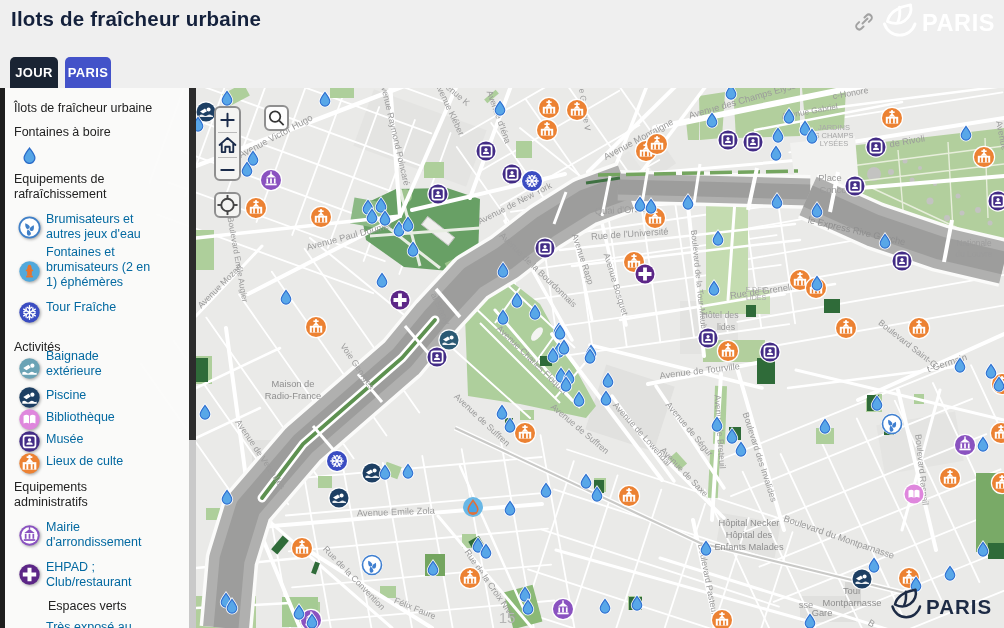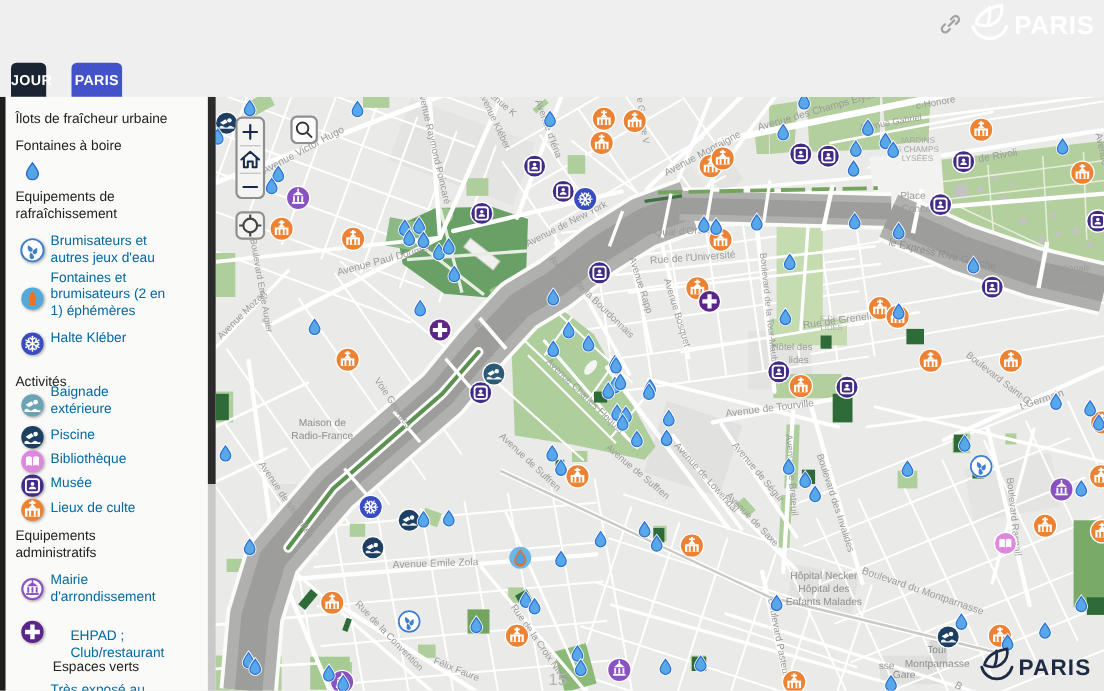--- a/index.html
+++ b/index.html
@@ -1,21 +1,21 @@
 <!DOCTYPE html>
 <html lang="fr"><head><meta charset="utf-8">
 <style>
   html,body { margin:0; padding:0; }
   body { width:1004px; height:628px; overflow:hidden; position:relative;
          font-family:"Liberation Sans", sans-serif; background:#efefef; }
   #header { position:absolute; left:0; top:0; width:1004px; height:88px; background:#efefef; z-index:30; }
   #title { position:absolute; left:11px; top:7px; font-size:20.5px; font-weight:bold; color:#14213c; letter-spacing:0.2px; }
   .tab { position:absolute; top:57px; height:31px; border-radius:5px 5px 0 0; color:#fff;
          font-size:13px; font-weight:bold; text-align:center; line-height:31px; letter-spacing:0.3px; }
-  #tabjour { left:10px; width:32px; background:#1a2433; }
+  #tabjour { left:10px; width:48px; background:#1a2433; }
   #tabnuit { left:65px; width:46px; background:#4352c9; }
   #maparea { position:absolute; left:0; top:88px; width:1004px; height:540px; overflow:hidden; }
   #sidebar { position:absolute; left:0px; top:88px; width:172px; height:540px; z-index:20; }
   #sidebg { position:absolute; left:5px; top:0; width:184px; height:540px; background:rgba(251,251,250,0.93); }
   #sideblack { position:absolute; left:0; top:0; width:5px; height:540px; background:#1e1e1e; }
   #scrolltrack { position:absolute; left:189px; top:0; width:7px; height:540px; background:#c9c9c9; }
   #scrollthumb { position:absolute; left:189px; top:0; width:7px; height:352px; background:#2c2c2c; }
   #legend { position:absolute; left:0; top:0; width:189px; color:#222; }
   .lg-h { position:absolute; left:14px; font-size:12.5px; color:#222; line-height:15px; }
   .lg-item { position:absolute; left:46px; font-size:12.5px; color:#0369a1; line-height:15px; }
@@ -1385,21 +1385,21 @@
               <line x1="3.3" y1="1.9" x2="3.6" y2="4.8"></line>
               <line x1="-3.3" y1="-1.9" x2="-3.6" y2="-4.8"></line>
               <line x1="6.1" y1="-3.5" x2="-6.1" y2="3.5"></line>
               <line x1="-3.3" y1="1.9" x2="-3.6" y2="4.8"></line>
               <line x1="3.3" y1="-1.9" x2="3.6" y2="-4.8"></line>
               <line x1="-3.3" y1="1.9" x2="-6.0" y2="0.7"></line>
               <line x1="3.3" y1="-1.9" x2="6.0" y2="-0.7"></line>
             </g>
           </g>
         </svg></div>
-    <div class="lg-item" style="top:212px;">Halte Kléber</div>
+    <div class="lg-item" style="top:212px;">Tour Fraîche</div>
     <div class="lg-h" style="top:252px;">Activités</div>
     <div class="lg-ic" style="top:269px;"><svg width="23" height="23" viewBox="-12 -12 24 24">
           <circle r="10.6" fill="#6ba3b5"></circle>
           <g>
             <g fill="#fff">
               <circle cx="3" cy="-3" r="2.2"></circle>
               <path d="M-6.5,-0.5 L-1,-4 L1.2,-1 L-3.2,1.8 Z"></path>
               <path d="M-7.5,4.2 Q-5.5,2.4 -3.5,4.2 Q-1.5,6 0.5,4.2 Q2.5,2.4 4.5,4.2 Q6,5.4 7.5,4.2 L7.5,6.4 L-7.5,6.4 Z"></path>
             </g>
           </g>
@@ -1463,21 +1463,21 @@
             <rect x="-6" y="3.8" width="12" height="1.8"></rect>
           </g>
         </svg></div>
     <div class="lg-item" style="top:432px;">Mairie<br>d'arrondissement</div>
     <div class="lg-ic" style="top:475px;"><svg width="23" height="23" viewBox="-12 -12 24 24">
           <circle r="10.6" fill="#5c2687"></circle>
           <g>
             <path d="M-2.1,-7 L2.1,-7 L2.1,-2.1 L7,-2.1 L7,2.1 L2.1,2.1 L2.1,7 L-2.1,7 L-2.1,2.1 L-7,2.1 L-7,-2.1 L-2.1,-2.1 Z" fill="#fff"></path>
           </g>
         </svg></div>
-    <div class="lg-item" style="top:483px;margin-left:18px;">EHPAD ;<br>Club/restaurant</div>
+    <div class="lg-item" style="top:472px;">EHPAD ;<br>Club/restaurant</div>
     <div class="lg-h" style="top:511px;margin-left:34px;">Espaces verts</div>
     <div class="lg-item" style="top:532px;">Très exposé au</div>
   </div>
 </div>
 
 <div id="controls">
   <div class="ctl" id="zoomer">
     <div class="zbtn">
         <svg width="26" height="24" viewBox="0 0 26 24">
           <g stroke="#1a2b4a" stroke-width="2.2" stroke-linecap="round">
@@ -1514,20 +1514,21 @@
       <svg width="22" height="22" viewBox="0 0 22 22">
         <g fill="none" stroke="#333" stroke-width="1.8">
           <circle cx="9.5" cy="9.5" r="5.5"></circle>
           <line x1="13.8" y1="13.8" x2="18.5" y2="18.5"></line>
         </g>
       </svg>
     </div>
 </div>
 
 <div id="header">
+  <div id="title">Ilots de fraîcheur urbaine</div>
   <div class="tab" id="tabjour">JOUR</div>
   <div class="tab" id="tabnuit">PARIS</div>
   <div id="hlink">
 <svg width="20" height="20" viewBox="0 0 20 20">
   <g fill="none" stroke="#a2a2a2" stroke-width="2" stroke-linecap="round">
     <path d="M8.5,11.5 L13.5,6.5"></path>
     <path d="M10.5,5.5 L12.5,3.5 A3.1,3.1 0 0 1 16.9,7.9 L14.9,9.9"></path>
     <path d="M9.5,14.5 L7.5,16.5 A3.1,3.1 0 0 1 3.1,12.1 L5.1,10.1"></path>
   </g>
 </svg></div>

